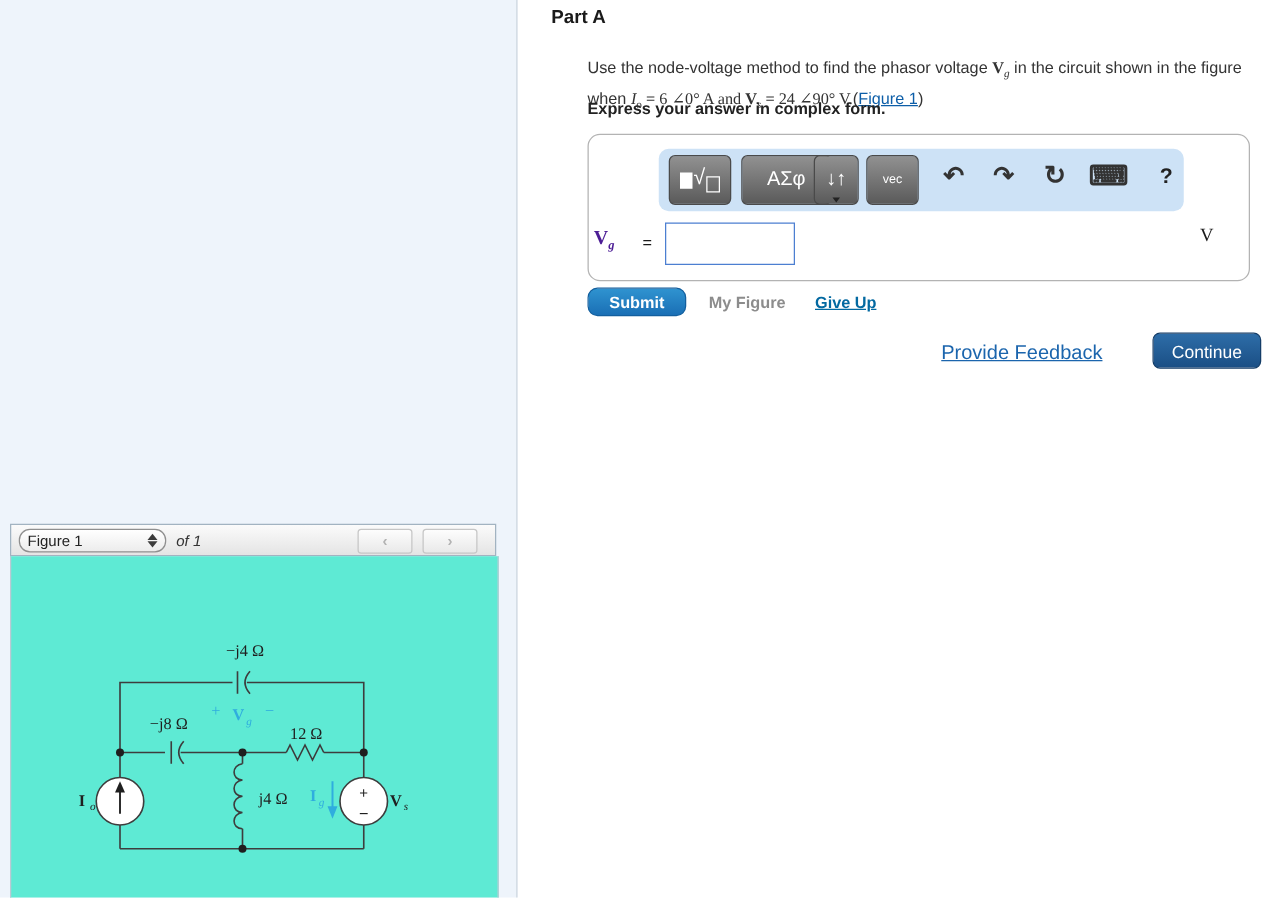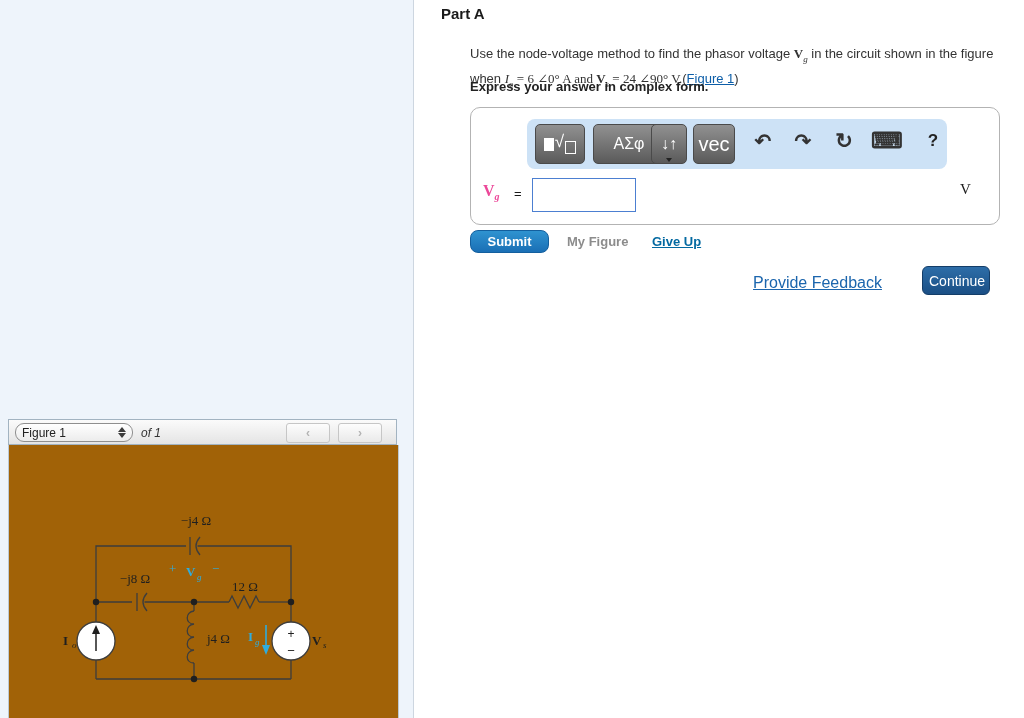--- a/index.html
+++ b/index.html
@@ -25,21 +25,21 @@
   .stepper i.down{border-top:5px solid #3c3c3c;}
   .of-label{position:absolute;left:132px;top:6px;font-size:12px;color:#333;font-style:italic;}
   .nav-btn{position:absolute;top:3px;width:44px;height:20px;
     background:linear-gradient(#fdfdfd,#e9e9e9);
     border:1px solid #c6c6c6;border-radius:3px;
     color:#b3b3b3;font-size:12px;font-weight:bold;text-align:center;line-height:18px;
     box-sizing:border-box;padding:0;cursor:default;}
   .nav-btn.prev{left:277px;}
   .nav-btn.next{left:329px;}
   .figure-canvas{position:absolute;left:8px;top:445px;width:389px;height:273px;
-    background:#a16207;border-left:1px solid #bcc9d4;border-right:1px solid #bcc9d4;}
+    background:#5eead4;border-left:1px solid #bcc9d4;border-right:1px solid #bcc9d4;}
   .figure-canvas svg{position:absolute;left:0;top:0;}
   .cir-label{font-family:"Liberation Serif","DejaVu Serif",serif;font-size:13px;fill:#1f1f1f;}
   .cir-sub{font-family:"Liberation Serif","DejaVu Serif",serif;font-size:9px;fill:#1f1f1f;font-style:italic;}
   .cir-bold{font-weight:bold;}
   .cyan{fill:#2fadde;}
   
   .part-title{position:absolute;left:441px;top:5px;font-size:15px;font-weight:bold;color:#1a1a1a;}
   .problem{position:absolute;left:470px;top:31px;width:540px;font-size:13px;color:#333;line-height:20px;}
   .ms{font-family:"Liberation Serif","DejaVu Serif",serif;}
   .mb{font-weight:bold;}
@@ -59,46 +59,46 @@
   .btn-templates{left:8px;width:50px;}
   .btn-templates .row{display:flex;align-items:center;justify-content:center;height:100%;gap:1px;}
   .sq-filled{display:inline-block;width:10px;height:13px;background:#fff;}
   .radical{font-size:17px;color:#fff;position:relative;top:-2px;}
   .sq-outline{display:inline-block;width:9px;height:11px;border:1px solid #fff;position:relative;top:3px;}
   .btn-greek{left:66px;width:72px;}
   .btn-updown{left:124px;width:36px;}
   .caret{position:absolute;left:50%;bottom:1px;margin-left:-3px;width:0;height:0;
     border-left:3px solid transparent;border-right:3px solid transparent;border-top:4px solid #222;}
   .btn-vec{left:166px;width:42px;}
-  .btn-vec .glyph{font-size:20px;}
+  .btn-vec .glyph{font-size:10px;}
   .tool-icon{position:absolute;top:8px;width:28px;height:28px;font-size:20px;color:#333;
     background:none;border:none;text-align:center;line-height:28px;cursor:pointer;padding:0;font-weight:bold;}
   .ic-undo{left:222px;}
   .ic-redo{left:262px;}
   .ic-reset{left:303px;font-size:21px;}
   .ic-keyboard{left:344px;font-size:22px;}
   .ic-help{left:392px;font-size:17px;font-weight:bold;color:#222;}
-  .answer-row-var{position:absolute;left:12px;top:74px;font-family:"Liberation Serif","DejaVu Serif",serif;
-    font-size:16px;font-weight:bold;color:#ec4899;}
+  .answer-row-var{position:absolute;left:4px;top:74px;font-family:"Liberation Serif","DejaVu Serif",serif;
+    font-size:16px;font-weight:bold;color:#4c1d95;}
   .answer-row-var sub{font-size:10px;font-style:italic;font-weight:bold;}
   .answer-eq{position:absolute;left:43px;top:78px;font-size:13px;color:#1a1a1a;}
   .answer-input{position:absolute;left:61px;top:70px;width:104px;height:34px;
     border:1px solid #4c7fd1;background:#fff;box-sizing:border-box;font-size:14px;padding:2px 6px;}
   .answer-unit{position:absolute;left:489px;top:73px;font-family:"Liberation Serif","DejaVu Serif",serif;
     font-size:15px;color:#1a1a1a;}
   
   .submit-btn{position:absolute;left:470px;top:230px;width:79px;height:23px;
     background:linear-gradient(#2f93d0,#1a6fb5);border:1px solid #135f9e;border-radius:8px;
     color:#fff;font-size:13px;font-weight:bold;cursor:pointer;font-family:"Liberation Sans",sans-serif;}
   .my-answers{position:absolute;left:567px;top:234px;font-size:13px;font-weight:bold;color:#8c8c8c;}
   .give-up{position:absolute;left:652px;top:234px;font-size:13px;font-weight:bold;
     color:#0369a1;text-decoration:underline;cursor:pointer;}
   .feedback-link{position:absolute;left:753px;top:274px;font-size:16px;color:#1b65ad;
     text-decoration:underline;cursor:pointer;}
-  .continue-btn{position:absolute;left:922px;top:266px;width:68px;height:29px;
+  .continue-btn{position:absolute;left:922px;top:266px;width:87px;height:29px;
     background:linear-gradient(#2d6da8,#1b4f85);border:1px solid #143d68;border-radius:6px;
     color:#fff;font-size:14px;cursor:pointer;font-family:"Liberation Sans",sans-serif;}
 </style>
 </head>
 <body>
 
 <div class="left-panel">
 
   <div class="figure-bar">
     <div class="figure-select">

